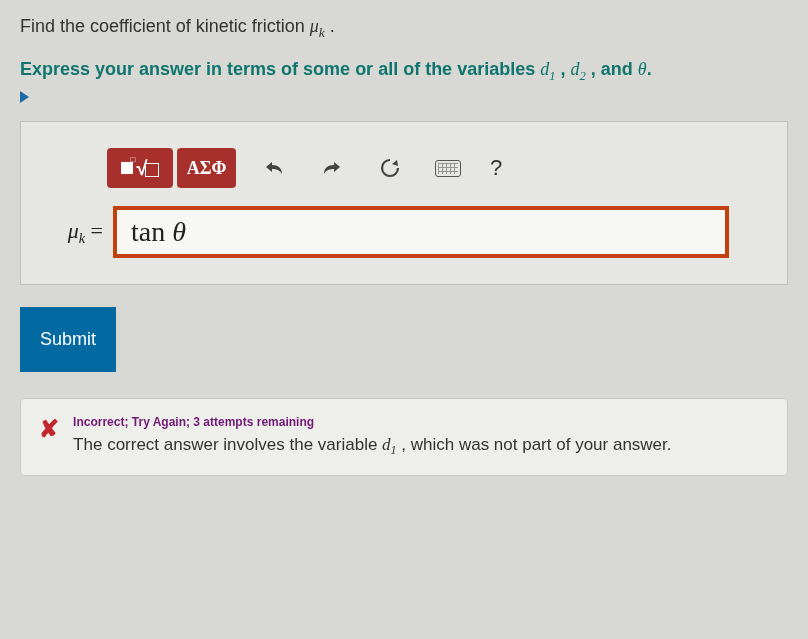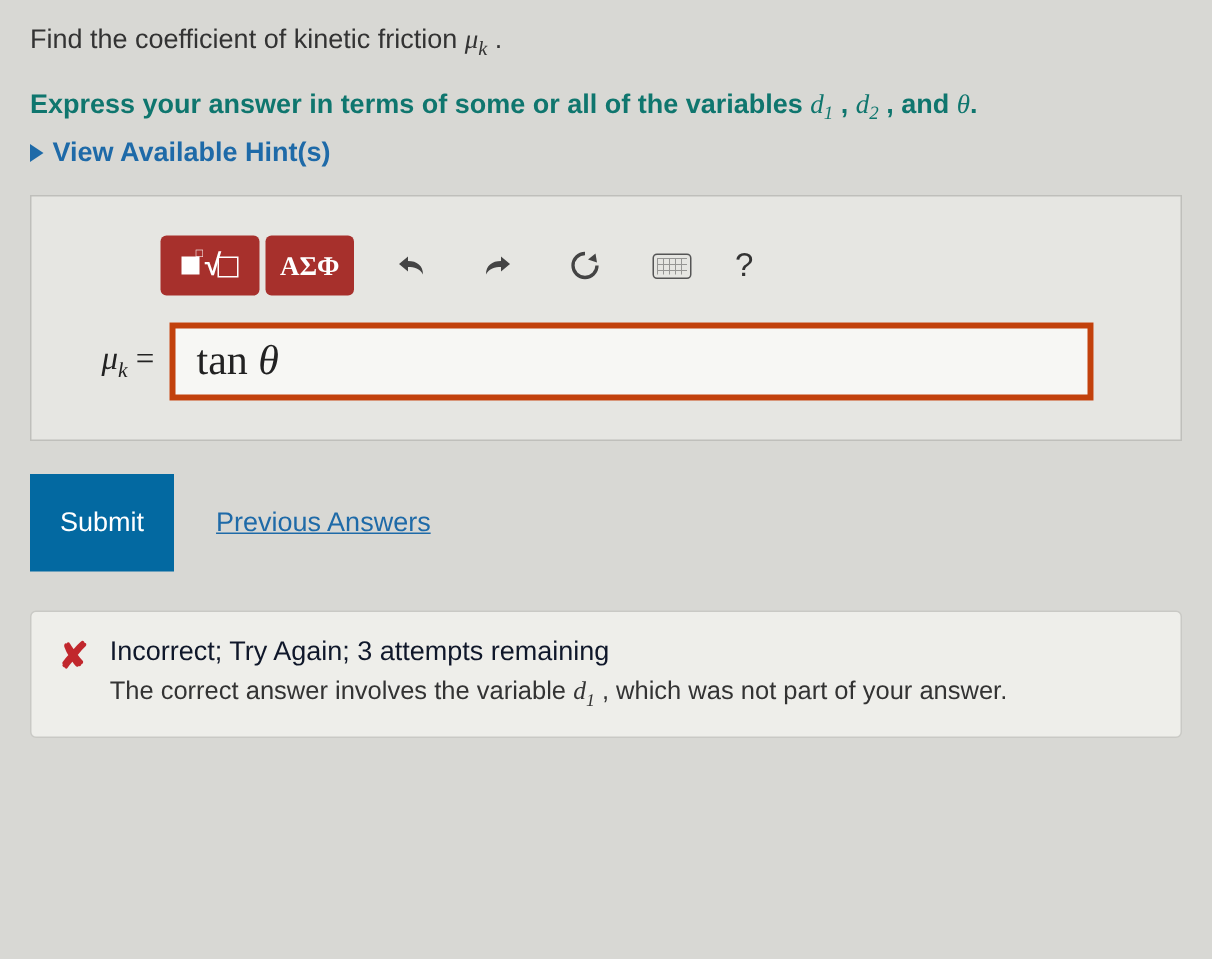--- a/index.html
+++ b/index.html
@@ -33,21 +33,21 @@
   .help-btn { font-size: 22px; color: #333; margin-left: 18px; cursor: pointer; }
   .input-row { display: flex; align-items: center; gap: 10px; }
   .mu-label { font-family: 'Times New Roman', serif; font-style: italic; font-size: 22px; color: #222; width: 56px; text-align: right; }
   .mu-label .sub { font-size: 0.65em; vertical-align: sub; }
   .answer-field { flex: 1; height: 52px; border: 4px solid #c2410c; background: #f7f7f4; padding: 0 14px; font-family: 'Times New Roman', serif; font-size: 28px; color: #222; display: flex; align-items: center; }
   .submit-row { display: flex; align-items: center; gap: 28px; margin-bottom: 26px; }
   .submit-btn { background: #0369a1; color: #fff; font-size: 18px; padding: 22px 20px; border: none; cursor: pointer; text-align: right; }
   .prev-link { color: #1e6aa8; font-size: 18px; text-decoration: underline; cursor: pointer; }
   .feedback { border: 1px solid #c9c9c5; background: #eeeeea; border-radius: 4px; padding: 16px 18px; display: flex; gap: 14px; align-items: flex-start; }
   .feedback .x { color: #c1272d; font-size: 24px; font-weight: bold; line-height: 1; margin-top: 2px; }
-  .feedback-body .title { font-size: 18px; font-weight: normal; color: #0f172a; margin-bottom: 4px; }
+  .feedback-body .title { font-size: 12px; font-weight: bold; color: #701a75; margin-bottom: 4px; }
   .feedback-body .msg { font-size: 17px; color: #333; line-height: 1.4; }
   .feedback-body .msg i { font-family: 'Times New Roman', serif; font-style: italic; }
   .feedback-body .msg .sub { font-size: 0.7em; vertical-align: sub; }
   .kbd-icon { display: inline-block; width: 26px; height: 17px; border: 1.5px solid #555; border-radius: 3px; position: relative; }
   .kbd-icon::before { content: ""; position: absolute; inset: 2px; background:
     repeating-linear-gradient(to right, #555 0 1px, transparent 1px 4px),
     repeating-linear-gradient(to bottom, #555 0 1px, transparent 1px 4px);
     opacity: 0.55;
   }
 </style>
@@ -57,21 +57,20 @@
 <div class="question-text">
   <span>Find the coefficient of kinetic friction </span><i style="font-family:Liberation Serif, serif"><span>μ</span><span class="sub">k</span></i><span> .</span>
 </div>
 
 <div class="express">
   <span>Express your answer in terms of some or all of the variables </span><i><span>d</span><span class="sub">1</span></i><span> , </span><i><span>d</span><span class="sub">2</span></i><span> , and </span><i><span>θ</span></i><span>.</span>
 </div>
 
 <div class="hints">
   <span class="tri"></span>
-  <span>View Available Hint(s)</span>
 </div>
 
 <div class="answer-box">
   <div class="toolbar">
     <div class="tb-btn math">
       <span class="mini-box"></span>
       <span class="root-shape"><span class="tiny">□</span>√<span class="box"></span></span>
     </div>
     <div class="tb-btn greek">
       <span>ΑΣΦ</span>
@@ -107,23 +106,20 @@
     <div class="answer-field">
       <span><span>tan </span><i>θ</i></span>
     </div>
   </div>
 </div>
 
 <div class="submit-row">
   <button class="submit-btn">
     <span>Submit</span>
   </button>
-  <a class="prev-link">
-    <span>Previous Answers</span>
-  </a>
 </div>
 
 <div class="feedback">
   <div class="x">✘</div>
   <div class="feedback-body">
     <div class="title">Incorrect; Try Again; 3 attempts remaining</div>
     <div class="msg">
       <span>The correct answer involves the variable </span><i><span>d</span><span class="sub">1</span></i><span> , which was not part of your answer.</span>
     </div>
   </div>

